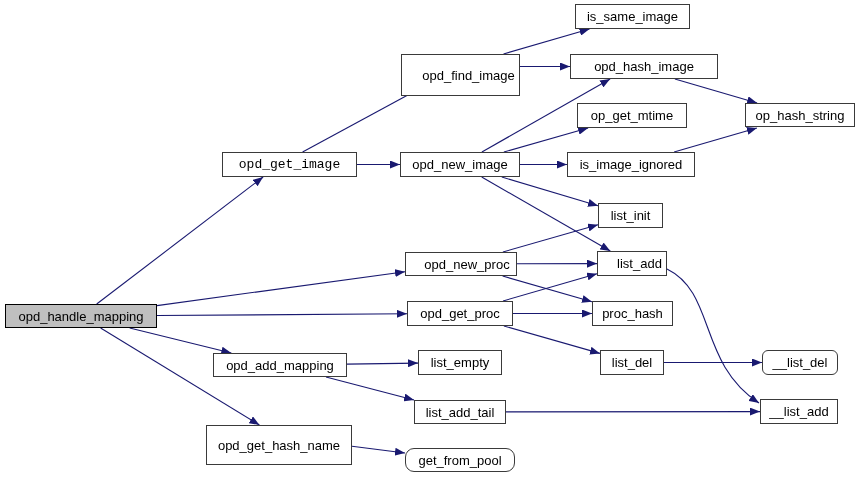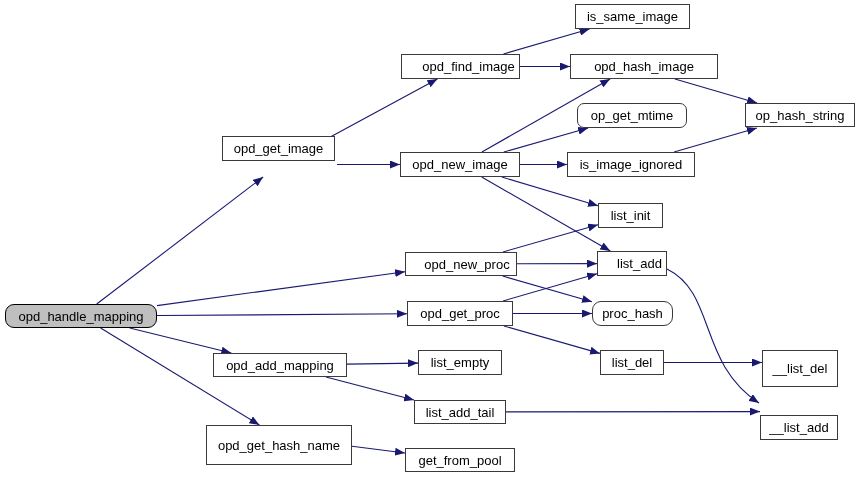--- a/index.html
+++ b/index.html
@@ -31,21 +31,20 @@
     align-items: center;
     justify-content: center;
     white-space: nowrap;
     cursor: pointer;
     z-index: 2;
   }
   .node.root {
     background: var(--root-fill, #bfbfbf);
     border-color: #000000;
     cursor: default;
-    border-radius: 9px;
   }
 </style>
 </head>
 <body>
 
 <div id="graph-canvas" style="width: 861px; height: 479px;">
   <svg id="edge-layer" xmlns="http://www.w3.org/2000/svg" width="861" height="479" viewBox="0 0 861 479">
       <defs>
         <marker id="arrowhead" markerUnits="userSpaceOnUse" markerWidth="11" markerHeight="8" refX="10" refY="4" orient="auto">
           <path d="M0,0 L10,4 L0,8 Z" fill="#191970"></path>
@@ -74,34 +73,34 @@
       <path d="M513.0,313.5 L592.0,313.5" fill="none" stroke="#191970" stroke-width="1.1" marker-end="url(#arrowhead)"></path>
       <path d="M503.9,326.0 L600.0,353.4" fill="none" stroke="#191970" stroke-width="1.1" marker-end="url(#arrowhead)"></path>
       <path d="M667,269 C716,293 698,363 759,403" fill="none" stroke="#191970" stroke-width="1.1" marker-end="url(#arrowhead)"></path>
       <path d="M664.0,362.5 L762.0,362.5" fill="none" stroke="#191970" stroke-width="1.1" marker-end="url(#arrowhead)"></path>
       <path d="M347.0,364.1 L418.0,363.1" fill="none" stroke="#191970" stroke-width="1.1" marker-end="url(#arrowhead)"></path>
       <path d="M326.0,377.0 L414.0,400.0" fill="none" stroke="#191970" stroke-width="1.1" marker-end="url(#arrowhead)"></path>
       <path d="M506.0,411.9 L760.0,411.6" fill="none" stroke="#191970" stroke-width="1.1" marker-end="url(#arrowhead)"></path>
       <path d="M352.0,446.3 L405.0,453.0" fill="none" stroke="#191970" stroke-width="1.1" marker-end="url(#arrowhead)"></path>
     </svg>
 <div class="node root" style="left: 5px; top: 304px; width: 152px; height: 24px;">opd_handle_mapping</div>
-    <div class="node" style="left: 222px; top: 136px; width: 113px; height: 25px;">opd_get_image</div>
-    <div class="node" style="left: 401px; top: 54px; width: 119px; height: 25px; padding-left: 16px;">opd_find_image</div>
+    <div class="node" style="left: 222px; top: 152px; width: 135px; height: 25px; font-family: Liberation Mono, monospace;">opd_get_image</div>
+    <div class="node" style="left: 401px; top: 54px; width: 119px; height: 42px; padding-left: 16px;">opd_find_image</div>
     <div class="node" style="left: 575px; top: 4px; width: 115px; height: 25px;">is_same_image</div>
     <div class="node" style="left: 570px; top: 54px; width: 148px; height: 25px;">opd_hash_image</div>
-    <div class="node" style="left: 577px; top: 103px; width: 110px; height: 25px; border-radius: 7px;">op_get_mtime</div>
+    <div class="node" style="left: 577px; top: 103px; width: 110px; height: 25px;">op_get_mtime</div>
     <div class="node" style="left: 745px; top: 103px; width: 110px; height: 24px;">op_hash_string</div>
     <div class="node" style="left: 567px; top: 152px; width: 128px; height: 25px;">is_image_ignored</div>
     <div class="node" style="left: 400px; top: 152px; width: 120px; height: 25px;">opd_new_image</div>
     <div class="node" style="left: 598px; top: 203px; width: 65px; height: 25px;">list_init</div>
     <div class="node" style="left: 405px; top: 252px; width: 112px; height: 24px; padding-left: 12px;">opd_new_proc</div>
     <div class="node" style="left: 597px; top: 251px; width: 70px; height: 25px; padding-left: 15px;">list_add</div>
     <div class="node" style="left: 407px; top: 301px; width: 106px; height: 25px;">opd_get_proc</div>
-    <div class="node" style="left: 592px; top: 301px; width: 81px; height: 25px; border-radius: 9px;">proc_hash</div>
+    <div class="node" style="left: 592px; top: 301px; width: 81px; height: 25px;">proc_hash</div>
     <div class="node" style="left: 213px; top: 353px; width: 134px; height: 24px;">opd_add_mapping</div>
     <div class="node" style="left: 418px; top: 350px; width: 84px; height: 25px;">list_empty</div>
     <div class="node" style="left: 600px; top: 350px; width: 64px; height: 25px;">list_del</div>
-    <div class="node" style="left: 762px; top: 350px; width: 76px; height: 37px;">__list_del</div>
+    <div class="node" style="left: 762px; top: 350px; width: 76px; height: 25px; border-radius: 6px;">__list_del</div>
     <div class="node" style="left: 414px; top: 400px; width: 92px; height: 24px;">list_add_tail</div>
-    <div class="node" style="left: 760px; top: 399px; width: 78px; height: 25px; margin-top: 16px;">__list_add</div>
+    <div class="node" style="left: 760px; top: 399px; width: 78px; height: 25px;">__list_add</div>
     <div class="node" style="left: 206px; top: 425px; width: 146px; height: 40px;">opd_get_hash_name</div>
-    <div class="node" style="left: 405px; top: 448px; width: 110px; height: 24px;">get_from_pool</div>
+    <div class="node" style="left: 405px; top: 448px; width: 110px; height: 24px; border-radius: 9px;">get_from_pool</div>
   </div>
 
 </body></html>

